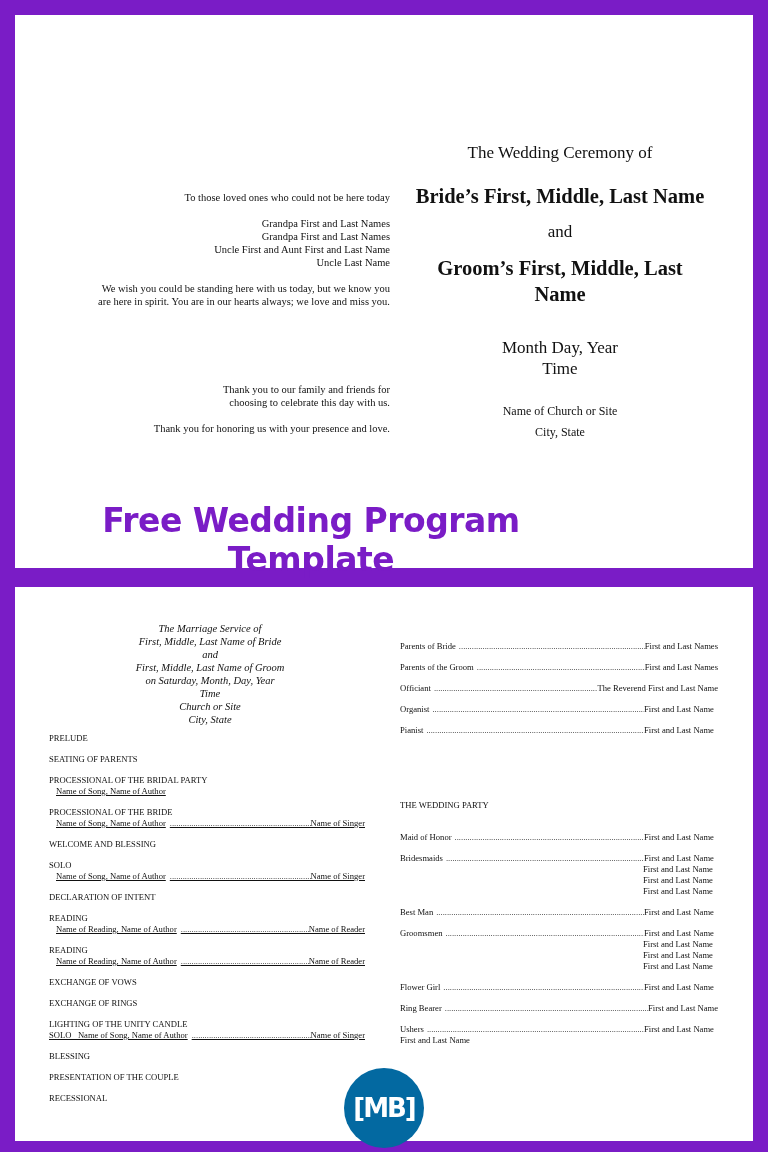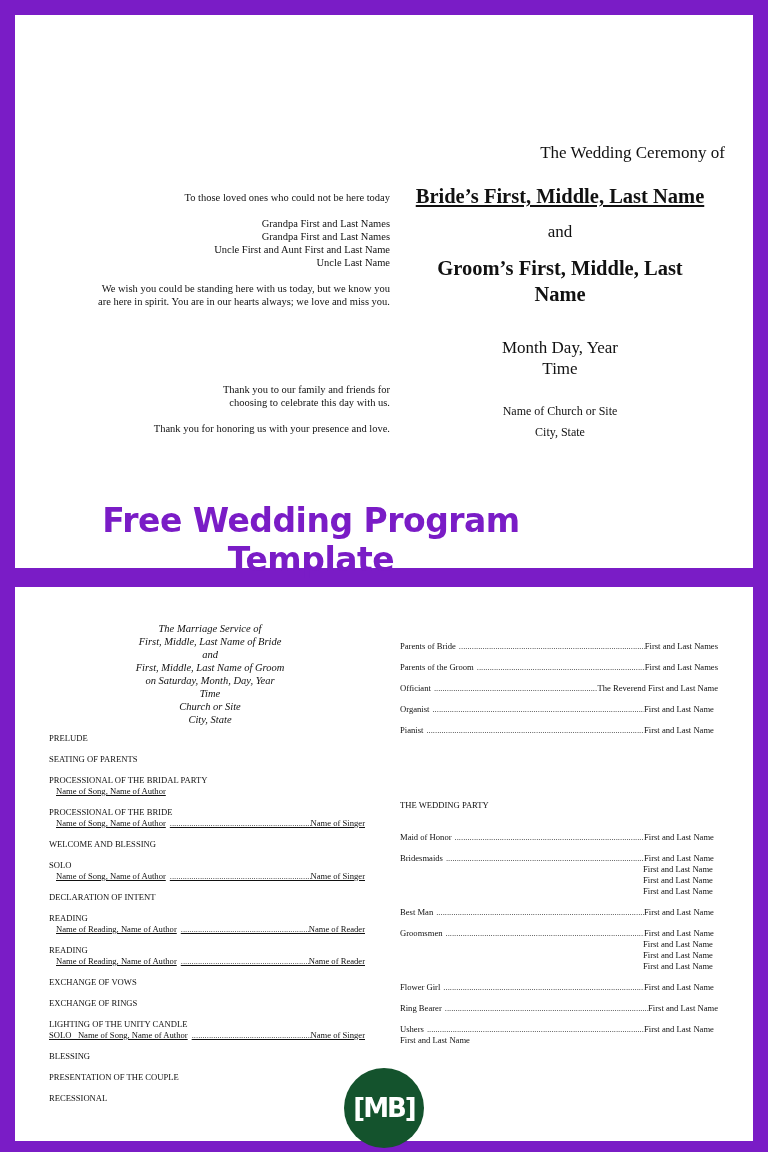--- a/index.html
+++ b/index.html
@@ -11,22 +11,22 @@
   #top-panel { top: 15px; height: 553px; }
   #bottom-panel { top: 587px; height: 554px; }
 
   .tribute { position: absolute; left: 20px; width: 355px; text-align: right; font-size: 10.5px; line-height: 13px; }
   .tribute p { margin: 0; }
   #tribute-a { top: 176px; }
   #tribute-b { top: 368px; }
   .gap { height: 13px; }
 
   .cover { position: absolute; left: 380px; width: 330px; text-align: center; }
-  .cover .intro { font-size: 17px; position: absolute; top: 128px; width: 100%; text-align: right; }
-  .cover .bride { font-size: 20.5px; font-weight: bold; position: absolute; top: 170px; width: 100%; text-decoration: underline; }
+  .cover .intro { font-size: 17px; position: absolute; top: 128px; width: 100%; }
+  .cover .bride { font-size: 20.5px; font-weight: bold; position: absolute; top: 170px; width: 100%; }
   .cover .and { font-size: 17px; position: absolute; top: 207px; width: 100%; }
   .cover .groom { font-size: 20.5px; font-weight: bold; position: absolute; top: 240px; width: 100%; line-height: 26px; }
   .cover .date { font-size: 17px; position: absolute; top: 322px; width: 100%; line-height: 21px; }
   .cover .venue { font-size: 12px; position: absolute; top: 386px; width: 100%; line-height: 21px; }
 
   #headline {
     position: absolute; top: 486px; left: 0; width: 592px; text-align: center;
     font-family: "DejaVu Sans", sans-serif; font-weight: bold; font-size: 33px; color: #7a1cc6; letter-spacing: -0.5px;
   }
 
@@ -47,21 +47,21 @@
   #officials { top: 54px; }
   #officials .row { margin-bottom: 10px; }
   #party-title { position: absolute; top: 213px; left: 385px; width: 318px; font-size: 8.6px; }
   #party { top: 245px; }
   .party-item { margin-bottom: 10px; }
   .extra { padding-left: 243px; line-height: 11px; }
   .extra.under { padding-left: 0; }
 
   #logo {
     position: absolute; left: 344px; top: 1068px; width: 80px; height: 80px; border-radius: 50%;
-    background: #14532d; display: flex; align-items: center; justify-content: center;
+    background: #0369a1; display: flex; align-items: center; justify-content: center;
     color: #fff; font-family: "DejaVu Sans", sans-serif; font-weight: bold; font-size: 26px; letter-spacing: -2px;
   }
 </style>
 </head>
 <body>
 
 <div id="top-panel" class="panel">
   <div id="tribute-a" class="tribute">
     <p>To those loved ones who could not be here today</p>
     <div class="gap"></div>

